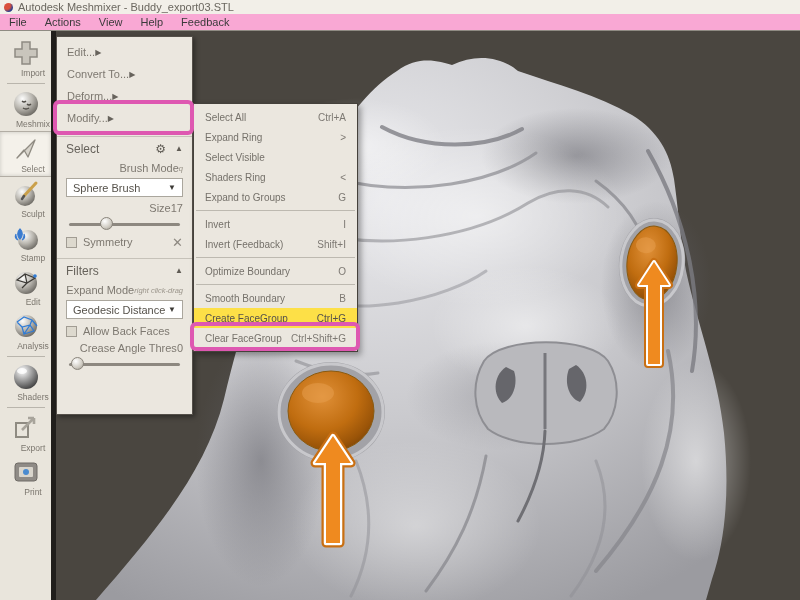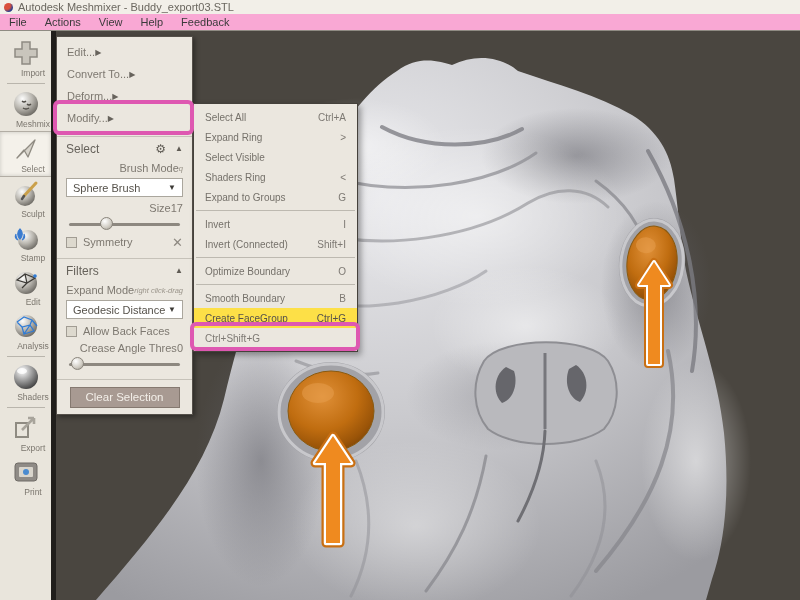--- a/index.html
+++ b/index.html
@@ -348,23 +348,20 @@
       <div class="param-label-row">
         <span>Crease Angle Thres</span>
         <span>0</span>
       </div>
       <div class="slider">
         <div class="track"></div>
         <div class="thumb" style="left:2%"></div>
       </div>
     </div>
 
-    <div class="panel-footer">
-      <button class="clear-btn">Clear Selection</button>
-    </div>
   </div>
 
   <div id="submenu">
     <div class="menu-item">
       <span>Select All</span>
         <span class="shortcut">Ctrl+A</span>
     </div>
     <div class="menu-item">
       <span>Expand Ring</span>
         <span class="shortcut">&gt;</span>
@@ -380,38 +377,39 @@
     <div class="menu-item">
       <span>Expand to Groups</span>
         <span class="shortcut">G</span>
     </div>
     <div class="menu-sep"></div>
     <div class="menu-item">
       <span>Invert</span>
         <span class="shortcut">I</span>
     </div>
     <div class="menu-item">
-      <span>Invert (Connected)</span>
+      <span>Invert (Feedback)</span>
         <span class="shortcut">Shift+I</span>
     </div>
     <div class="menu-sep"></div>
     <div class="menu-item">
       <span>Optimize Boundary</span>
         <span class="shortcut">O</span>
     </div>
     <div class="menu-sep"></div>
     <div class="menu-item">
       <span>Smooth Boundary</span>
         <span class="shortcut">B</span>
     </div>
     <div class="menu-item highlighted">
       <span>Create FaceGroup</span>
         <span class="shortcut">Ctrl+G</span>
     </div>
     <div class="menu-item">
+      <span>Clear FaceGroup</span>
         <span class="shortcut">Ctrl+Shift+G</span>
     </div>
   </div>
 
   <div id="modify-highlight" class="pink-box"></div>
   <div id="facegroup-highlight" class="pink-box"></div>
 
 </div>
 
 </body></html>

